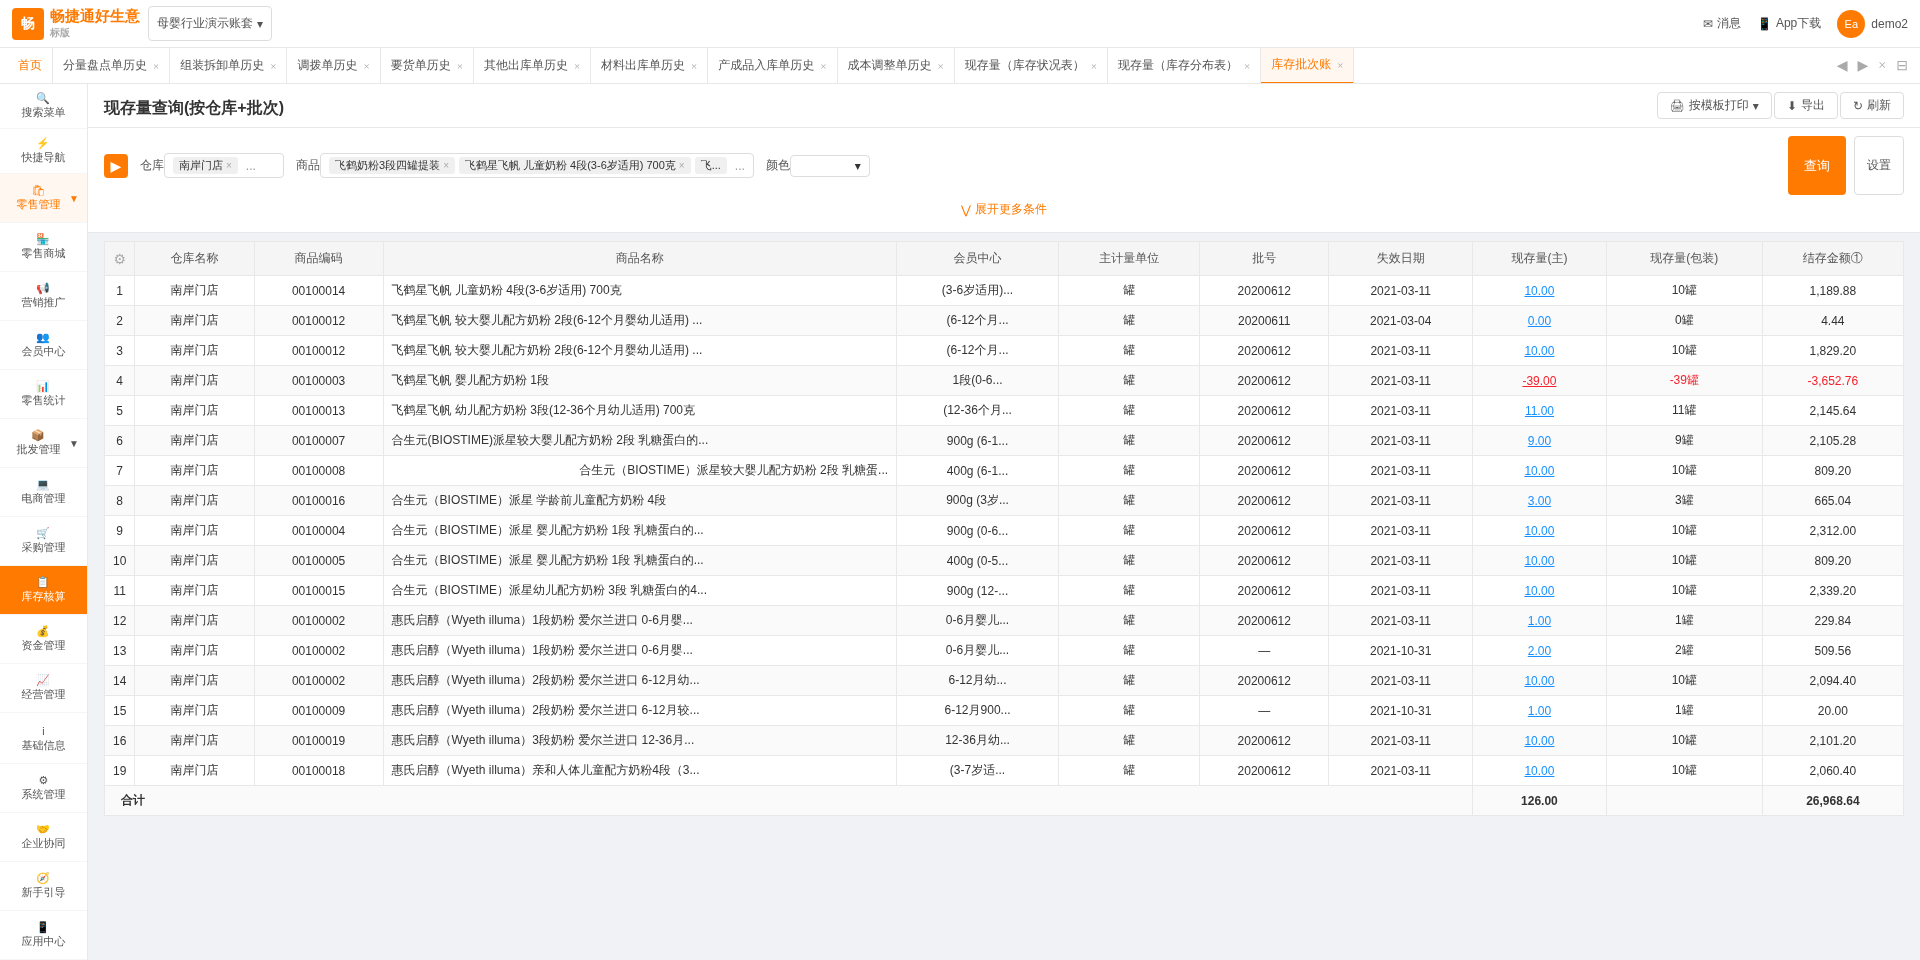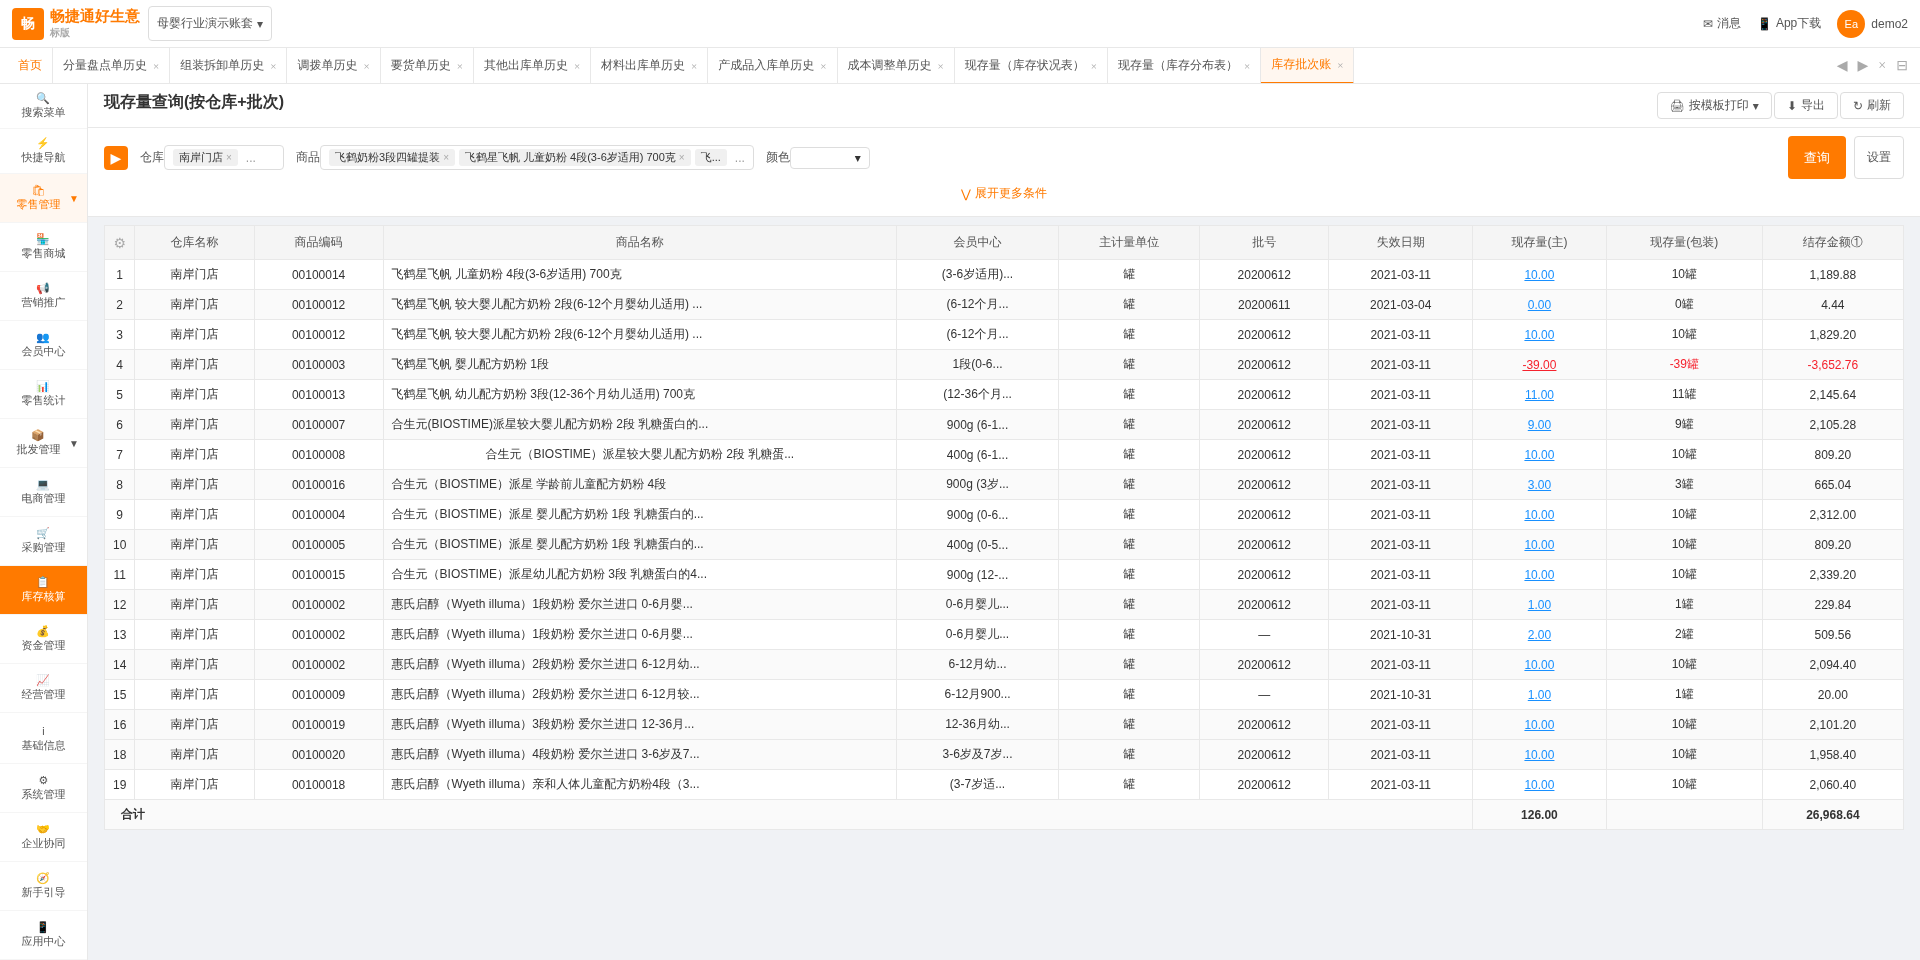--- a/index.html
+++ b/index.html
@@ -31,21 +31,21 @@
     .sidebar { width: 88px; background: #fff; border-right: 1px solid #e8e8e8; display: flex; flex-direction: column; overflow-y: auto; }
     .sidebar-item { padding: 10px 4px; text-align: center; cursor: pointer; color: #555; font-size: 11px; border-bottom: 1px solid #f5f5f5; }
     .sidebar-item.active { background: #ff7a00; color: white; }
     .search-menu { padding: 8px 4px; text-align: center; cursor: pointer; color: #555; font-size: 11px; border-bottom: 1px solid #f5f5f5; }
     .quick-nav { padding: 8px 4px; text-align: center; cursor: pointer; color: #555; font-size: 11px; border-bottom: 1px solid #f5f5f5; }
 
     
     .content-area { flex: 1; overflow: hidden; display: flex; flex-direction: column; }
 
     
-    .page-header { background: #fff; padding: 8px 16px; border-bottom: 1px solid #e8e8e8; display: flex; align-items: flex-start; justify-content: space-between; }
+    .page-header { background: #fff; padding: 8px 16px; border-bottom: 1px solid #e8e8e8; display: flex; align-items: flex-end; justify-content: space-between; }
     .page-title { font-size: 16px; font-weight: bold; color: #333; }
     .page-actions { display: flex; align-items: center; gap: 8px; }
     .btn { padding: 4px 12px; border-radius: 4px; cursor: pointer; font-size: 12px; border: 1px solid #ddd; background: #fff; color: #555; display: flex; align-items: center; gap: 4px; }
     .btn.secondary { background: #fff; color: #555; border: 1px solid #ddd; }
     .btn-orange { background: #ff7a00; color: white; border: none; padding: 6px 16px; border-radius: 4px; cursor: pointer; font-size: 13px; }
 
     
     .filter-bar { background: #fff; padding: 8px 16px; border-bottom: 1px solid #e8e8e8; }
     .filter-row { display: flex; align-items: center; gap: 12px; flex-wrap: wrap; }
     .filter-item { display: flex; align-items: center; gap: 0; }
@@ -63,21 +63,21 @@
     .data-table { width: 100%; border-collapse: collapse; background: #fff; }
     .data-table th { background: #f5f5f5; padding: 8px 8px; text-align: center; font-size: 12px; color: #555; border: 1px solid #e8e8e8; font-weight: normal; white-space: nowrap; }
     .data-table td { padding: 6px 8px; text-align: center; font-size: 12px; border: 1px solid #e8e8e8; white-space: nowrap; }
     .data-table .num-link { color: #1890ff; text-decoration: underline; cursor: pointer; }
     .data-table tr.summary-row td { background: #fafafa; font-weight: bold; }
     .checkbox-col { width: 30px; }
     .gear-icon { font-size: 14px; color: #aaa; cursor: pointer; }
 
     
     .color-filter { display: flex; align-items: center; gap: 6px; border: 1px solid #ddd; border-radius: 4px; padding: 3px 8px; min-width: 80px; }
-    .setting-btn { padding: 12px 12px; border: 1px solid #ddd; border-radius: 4px; cursor: pointer; font-size: 12px; color: #555; background: #fff; }
+    .setting-btn { padding: 20px 12px; border: 1px solid #ddd; border-radius: 4px; cursor: pointer; font-size: 12px; color: #555; background: #fff; }
   </style>
 </head>
 <body>
 
 <div class="top-bar">
   <div class="top-bar-left">
     <div class="logo-area">
       <div class="logo-icon">畅</div>
       <div>
         <div style="font-size:15px;font-weight:bold;color:#ff7a00;">畅捷通好生意</div>
@@ -417,21 +417,21 @@
     <td>20200612</td>
     <td>2021-03-11</td>
     <td><span class="num-link" style="">9.00</span></td>
     <td style="">9罐</td>
     <td style="">2,105.28</td>
   </tr>
             <tr style="background: rgb(255, 255, 255);">
     <td>7</td>
     <td>南岸门店</td>
     <td>00100008</td>
-    <td style="text-align:center;max-width:280px;overflow:hidden;text-overflow:ellipsis;margin-top:36px;">合生元（BIOSTIME）派星较大婴儿配方奶粉 2段 乳糖蛋...</td>
+    <td style="text-align:right;max-width:280px;overflow:hidden;text-overflow:ellipsis;margin-top:36px;">合生元（BIOSTIME）派星较大婴儿配方奶粉 2段 乳糖蛋...</td>
     <td>400g (6-1...</td>
     <td>罐</td>
     <td>20200612</td>
     <td>2021-03-11</td>
     <td><span class="num-link" style="">10.00</span></td>
     <td style="">10罐</td>
     <td style="">809.20</td>
   </tr>
             <tr style="background: rgb(250, 250, 250);">
     <td>8</td>
@@ -542,33 +542,20 @@
     <td>南岸门店</td>
     <td>00100019</td>
     <td style="text-align:left;max-width:280px;overflow:hidden;text-overflow:ellipsis;">惠氏启醇（Wyeth illuma）3段奶粉 爱尔兰进口 12-36月...</td>
     <td>12-36月幼...</td>
     <td>罐</td>
     <td>20200612</td>
     <td>2021-03-11</td>
     <td><span class="num-link" style="">10.00</span></td>
     <td style="">10罐</td>
     <td style="">2,101.20</td>
-  </tr>
-            <tr style="background: rgb(250, 250, 250);">
-    <td>18</td>
-    <td>南岸门店</td>
-    <td>00100020</td>
-    <td style="text-align:left;max-width:280px;overflow:hidden;text-overflow:ellipsis;">惠氏启醇（Wyeth illuma）4段奶粉 爱尔兰进口 3-6岁及7...</td>
-    <td>3-6岁及7岁...</td>
-    <td>罐</td>
-    <td>20200612</td>
-    <td>2021-03-11</td>
-    <td><span class="num-link" style="">10.00</span></td>
-    <td style="">10罐</td>
-    <td style="">1,958.40</td>
   </tr>
             <tr style="background: rgb(255, 255, 255);">
     <td>19</td>
     <td>南岸门店</td>
     <td>00100018</td>
     <td style="text-align:left;max-width:280px;overflow:hidden;text-overflow:ellipsis;">惠氏启醇（Wyeth illuma）亲和人体儿童配方奶粉4段（3...</td>
     <td>(3-7岁适...</td>
     <td>罐</td>
     <td>20200612</td>
     <td>2021-03-11</td>

